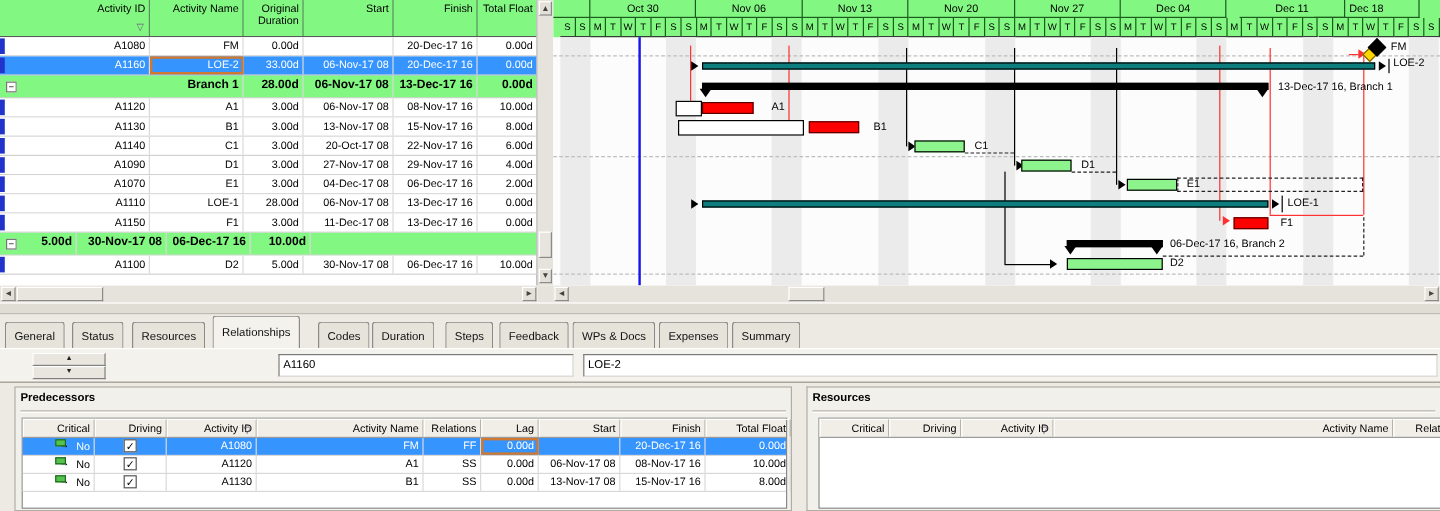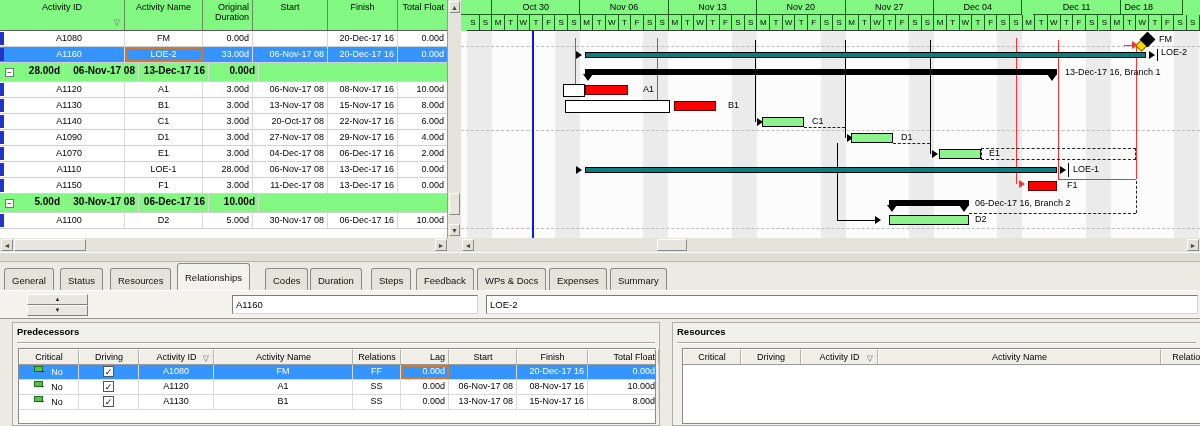--- a/index.html
+++ b/index.html
@@ -13,21 +13,21 @@
   .mt-header .hc { position:relative; border-right:1px solid #5f8f5f; padding:2px 3px; font-size:9px; line-height:10px; }
   .mt-row { display:flex; height:16px; border-bottom:1px solid #d2d2d2; background:#fff; }
   .mt-row .c { border-right:1px solid #d9d9d9; padding:2px 3px 0 3px; white-space:nowrap; overflow:hidden; height:100%; }
   .mt-row.sel { background:#3694FF; color:#fff; }
   .mt-row.group { background:#82F882; font-weight:bold; height:19px; font-size:10px; }
   .ind { position:relative; width:14px; flex:0 0 14px; border-right:none !important; }
   .ind .bluebar { position:absolute; left:0; top:1px; bottom:1px; width:4px; background:#2233CC; }
   .minusbox { display:inline-block; width:9px; height:9px; border:1px solid #777; background:#fff; font-size:8px; line-height:7px; text-align:center; margin:3px 0 0 2px; font-weight:normal; }
   .sort { position:absolute; right:4px; bottom:2px; color:#667; font-size:8px; }
   .focuscell { outline:2px solid #CE7832; outline-offset:-2px; }
-  .r { text-align:right; } .l { text-align:center; }
+  .r { text-align:right; } .l { text-align:right; }
 
   
   .sb { background:#E6E3DC; position:absolute; }
   .sbtn { position:absolute; background:#E3E0D8; border:1px solid; border-color:#fff #8a8a8a #8a8a8a #fff; color:#444; text-align:center; font-size:7px; line-height:11px; }
   .thumb { position:absolute; background:#E8E5DE; border:1px solid; border-color:#fff #8a8a8a #8a8a8a #fff; }
   .vscroll { left:448px; top:0; width:13px; height:238px; }
   .hscroll-t { left:0; top:238px; width:448px; height:14px; }
   .hscroll-g { left:461px; top:238px; width:739px; height:14px; }
   .corner { left:448px; top:238px; width:13px; height:14px; background:#E6E3DC; position:absolute; }
 
@@ -101,20 +101,21 @@
             </div>
             <div class="c l" style="flex: 0 0 111px; width: 111px;">A1160</div>
             <div class="c l focuscell" style="flex: 0 0 78px; width: 78px;">LOE-2</div>
             <div class="c r" style="flex: 0 0 50px; width: 50px;">33.00d</div>
             <div class="c r" style="flex: 0 0 75px; width: 75px;">06-Nov-17 08</div>
             <div class="c r" style="flex: 0 0 70px; width: 70px;">20-Dec-17 16</div>
             <div class="c r" style="flex: 0 0 50px; width: 50px;">0.00d</div>
           </div>
           <div class="mt-row group">
             <div class="c ind"><span class="minusbox">−</span></div>
+            <div class="c l" style="flex: 0 0 189px; width: 189px; font-weight: bold;">Branch 1</div>
             <div class="c r" style="flex: 0 0 50px; width: 50px;">28.00d</div>
             <div class="c r" style="flex: 0 0 75px; width: 75px;">06-Nov-17 08</div>
             <div class="c r" style="flex: 0 0 70px; width: 70px;">13-Dec-17 16</div>
             <div class="c r" style="flex: 0 0 50px; width: 50px;">0.00d</div>
           </div>
           <div class="mt-row">
             <div class="c ind">
               <div class="bluebar"></div>
             </div>
             <div class="c l" style="flex: 0 0 111px; width: 111px;">A1120</div>

